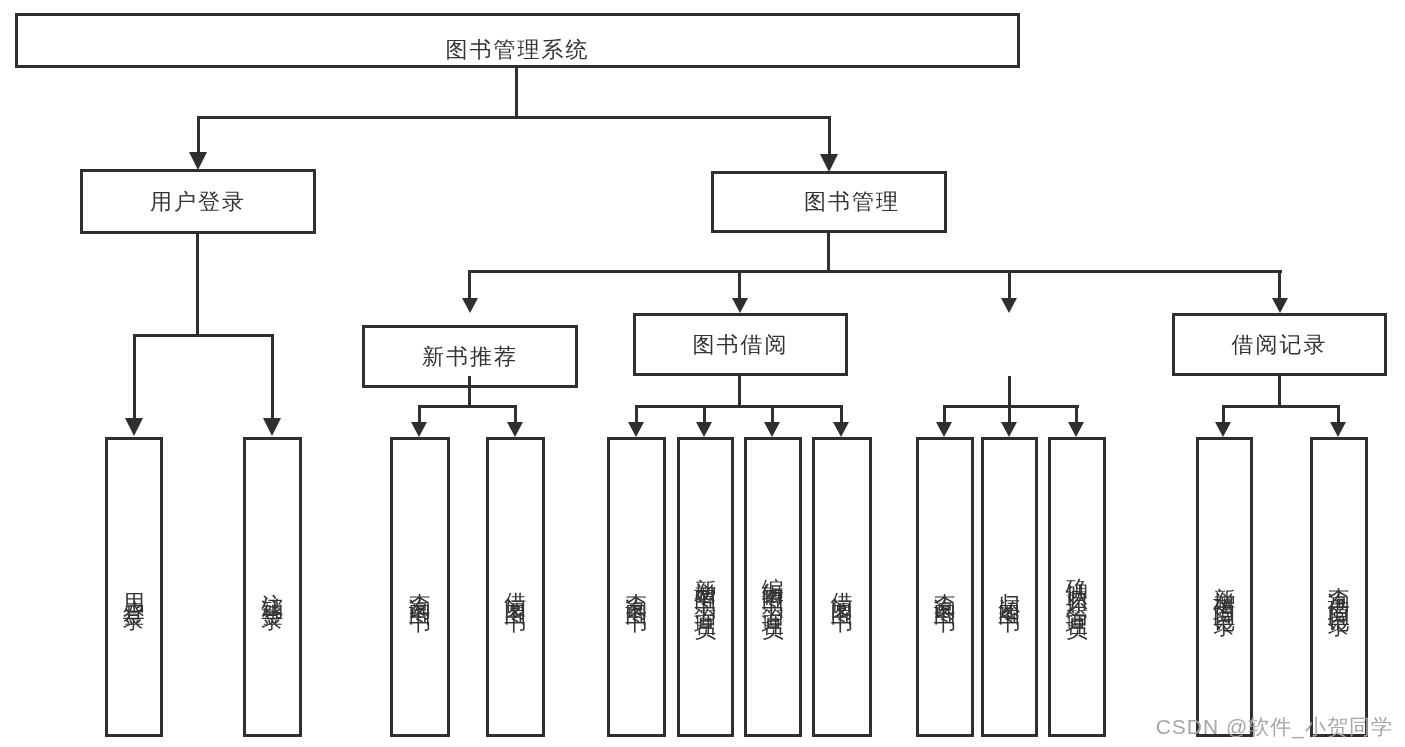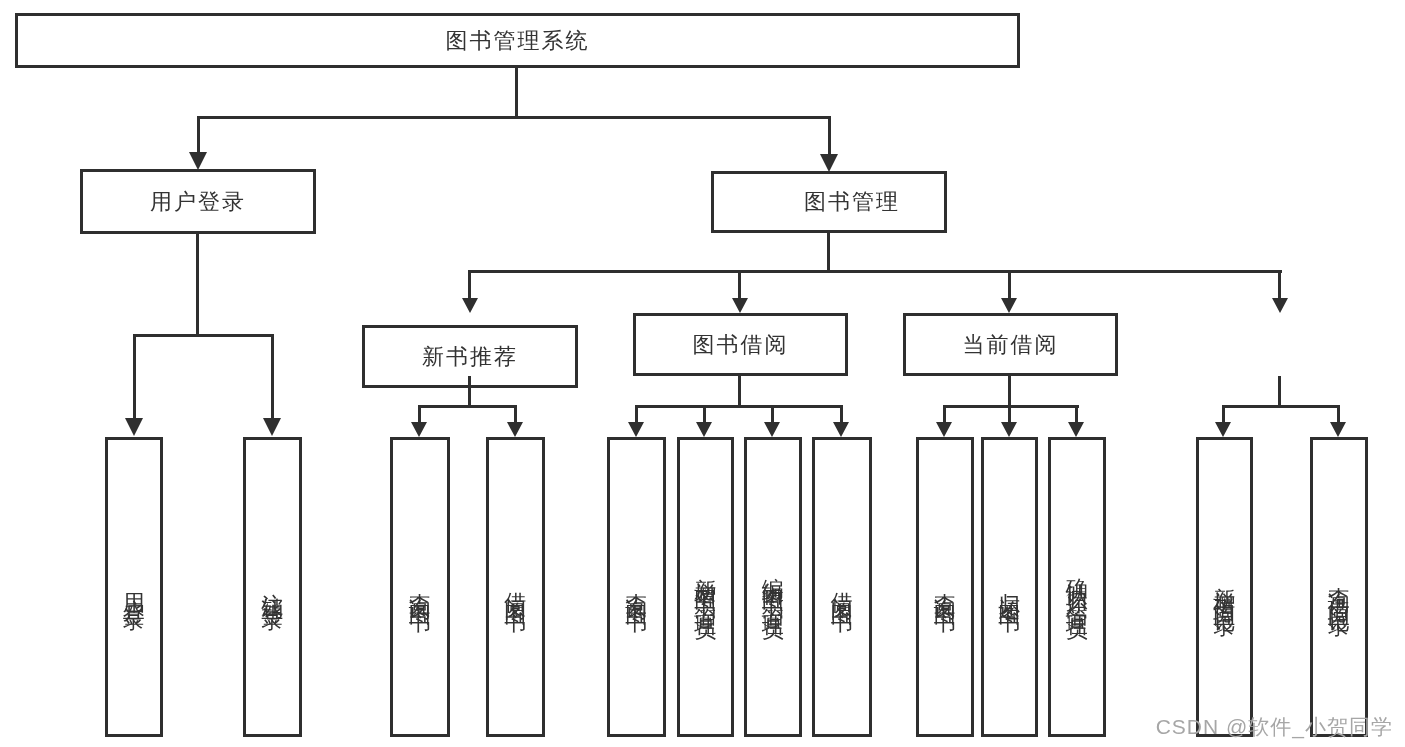--- a/index.html
+++ b/index.html
@@ -41,21 +41,21 @@
     position:absolute;right:12px;bottom:6px;
     color:var(--wm,#a6a6a6);font-size:21px;letter-spacing:1px;
     pointer-events:none;
   }
 </style>
 </head>
 <body>
 
 <div id="canvas">
 
-  <div class="box" style="left:15px;top:13px;width:1005px;height:55px;">
+  <div class="box" style="left:15px;top:13px;width:1005px;height:55px;align-items:flex-end;">
     <span>图书管理系统</span>
   </div>
 
   <div class="vline" style="left:515px;top:68px;height:50px;"></div>
   <div class="hline" style="left:197px;top:116px;width:634px;"></div>
   <div class="vline" style="left:197px;top:116px;height:38px;"></div>
   <div class="arr-lg" style="left:189px;top:152px;"></div>
   <div class="vline" style="left:828px;top:116px;height:39px;"></div>
   <div class="arr-lg" style="left:820px;top:154px;"></div>
 
@@ -83,22 +83,22 @@
   <div class="arr" style="left:1001px;top:298px;"></div>
   <div class="vline" style="left:1278px;top:270px;height:28px;"></div>
   <div class="arr" style="left:1272px;top:298px;"></div>
 
   <div class="box" style="left:362px;top:313px;width:216px;height:63px;margin-top:12px;">
     <span>新书推荐</span>
   </div>
   <div class="box" style="left:633px;top:313px;width:215px;height:63px;justify-content:center;">
     <span>图书借阅</span>
   </div>
-  <div class="box" style="left:903px;top:313px;width:215px;height:63px;">
-    <span>当前借阅</span>
+  <div class="box" style="left:1172px;top:313px;width:215px;height:63px;">
+    <span>借阅记录</span>
   </div>
 
   <div class="vline" style="left:468px;top:376px;height:32px;"></div>
   <div class="hline" style="left:418px;top:405px;width:99px;"></div>
   <div class="vline" style="left:418px;top:405px;height:18px;"></div>
   <div class="arr" style="left:411px;top:422px;"></div>
   <div class="vline" style="left:514px;top:405px;height:18px;"></div>
   <div class="arr" style="left:507px;top:422px;"></div>
 
   <div class="vline" style="left:738px;top:376px;height:32px;"></div>

